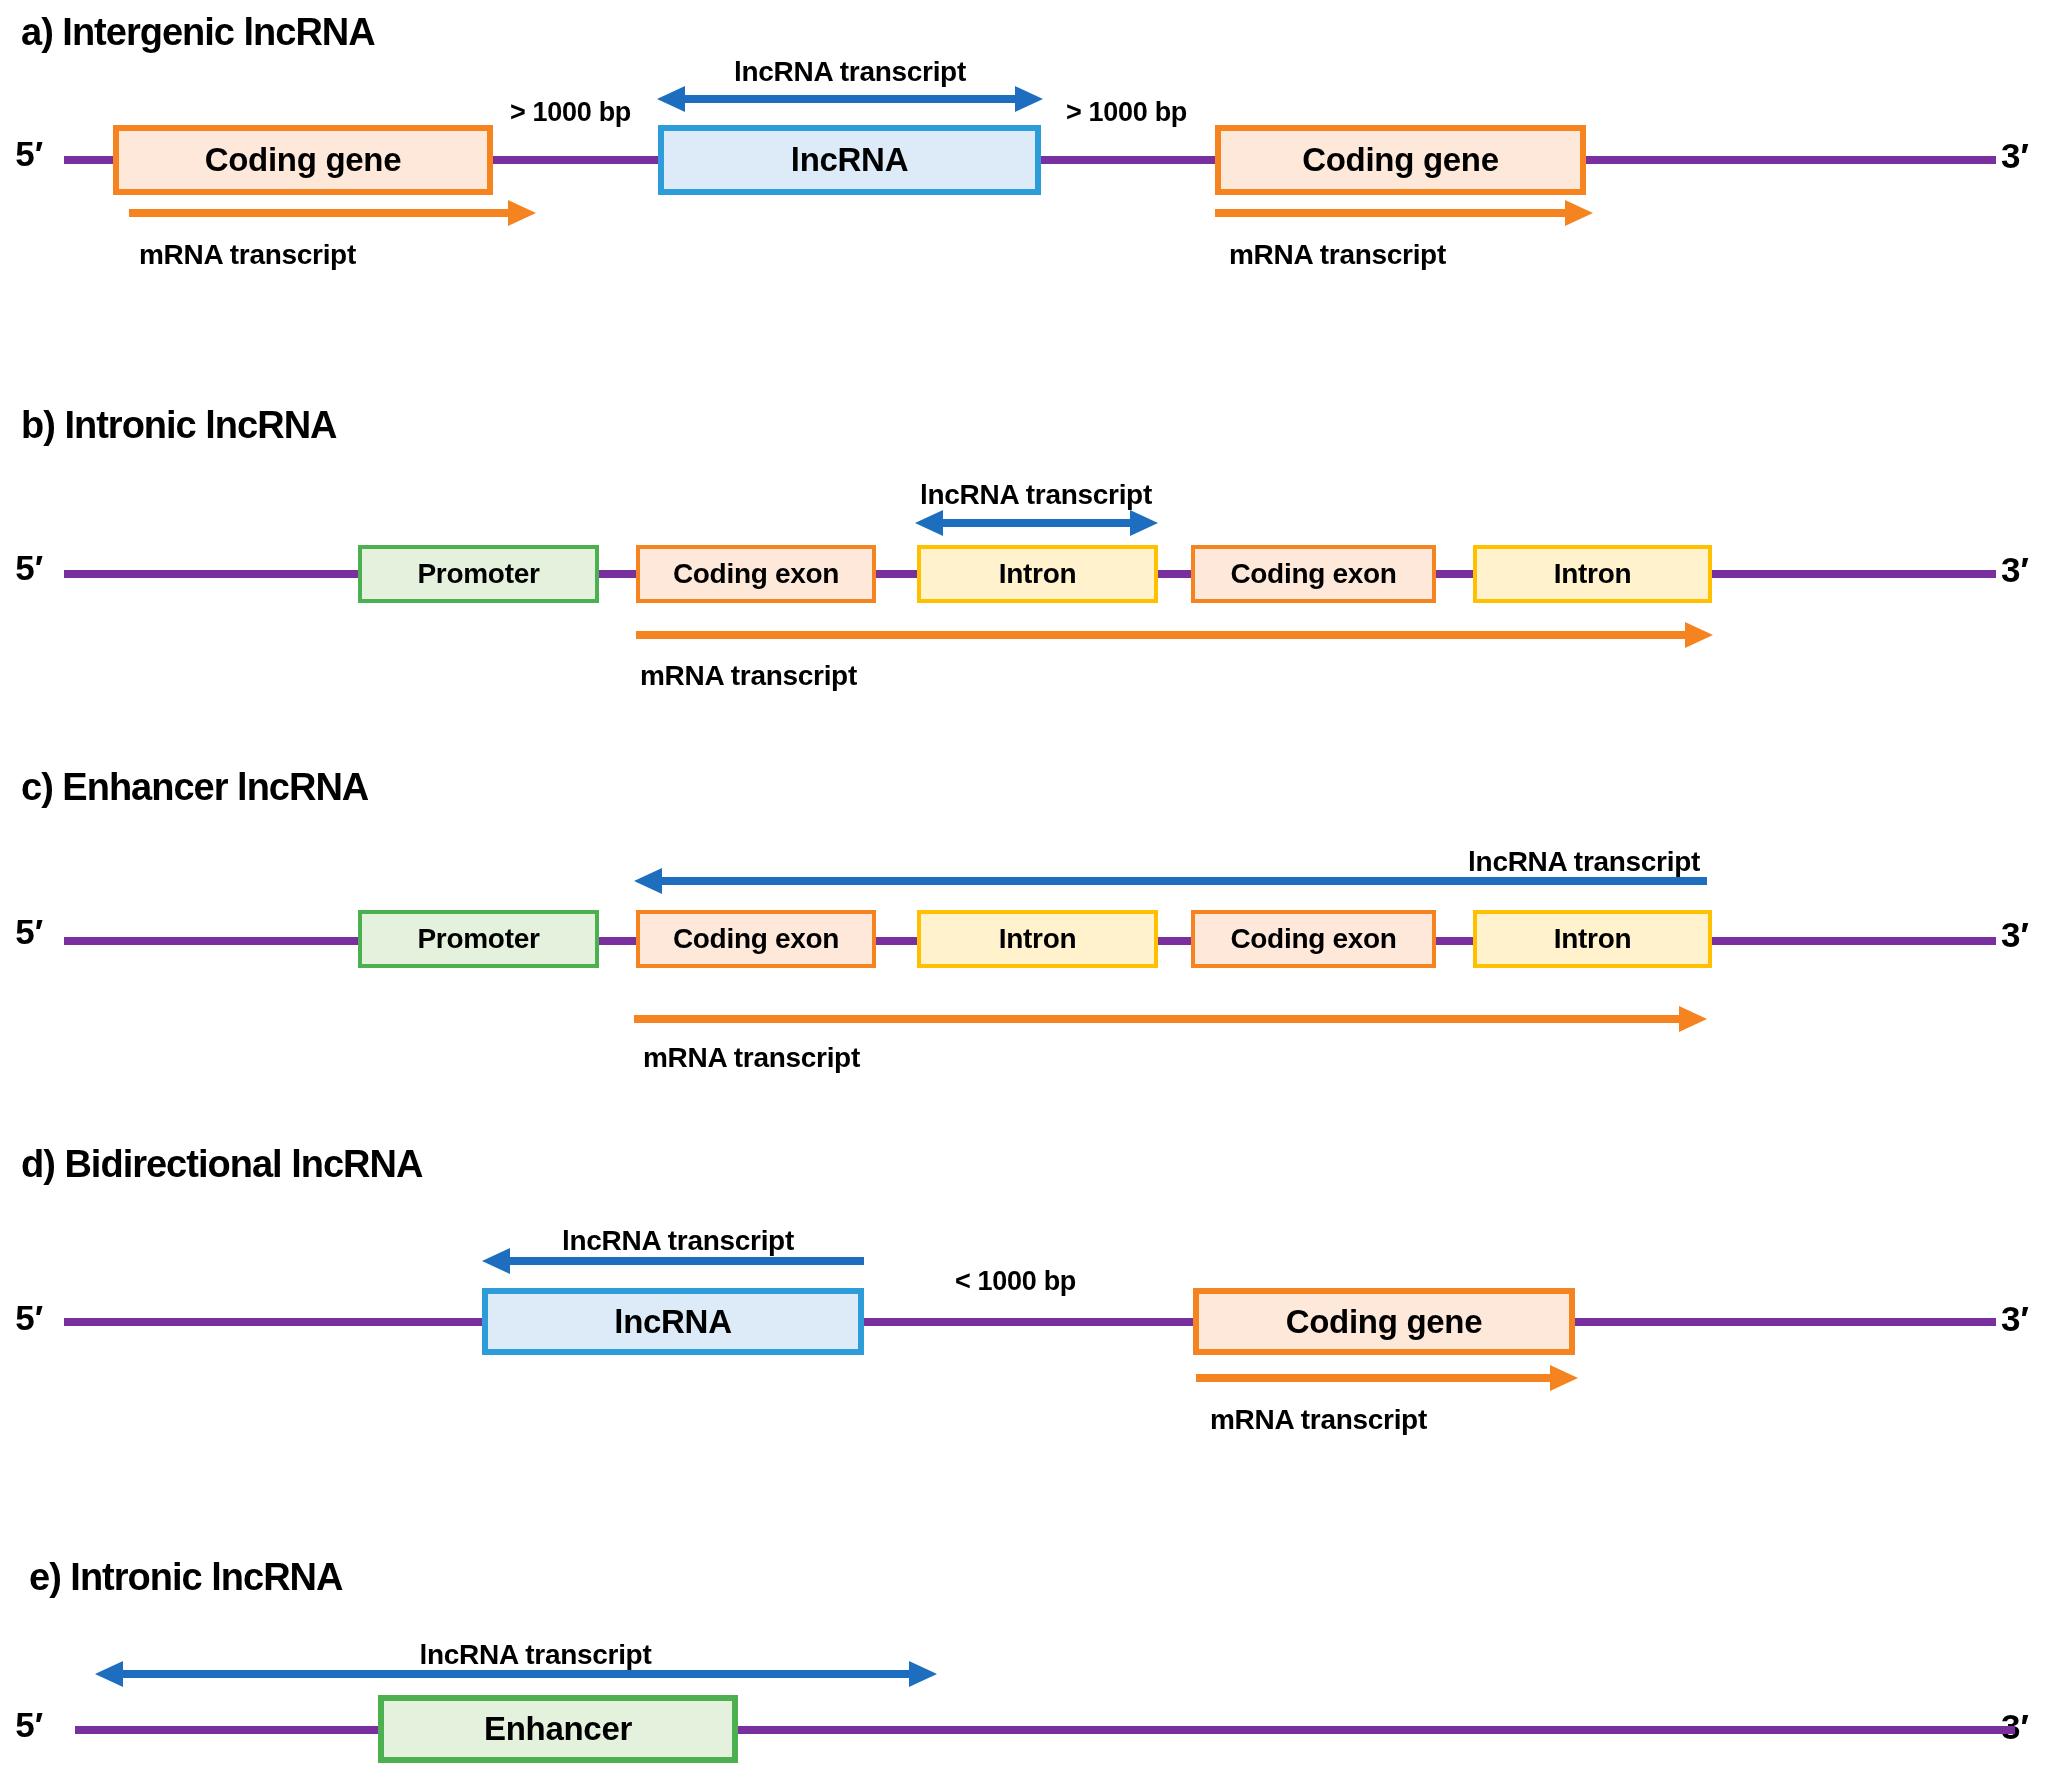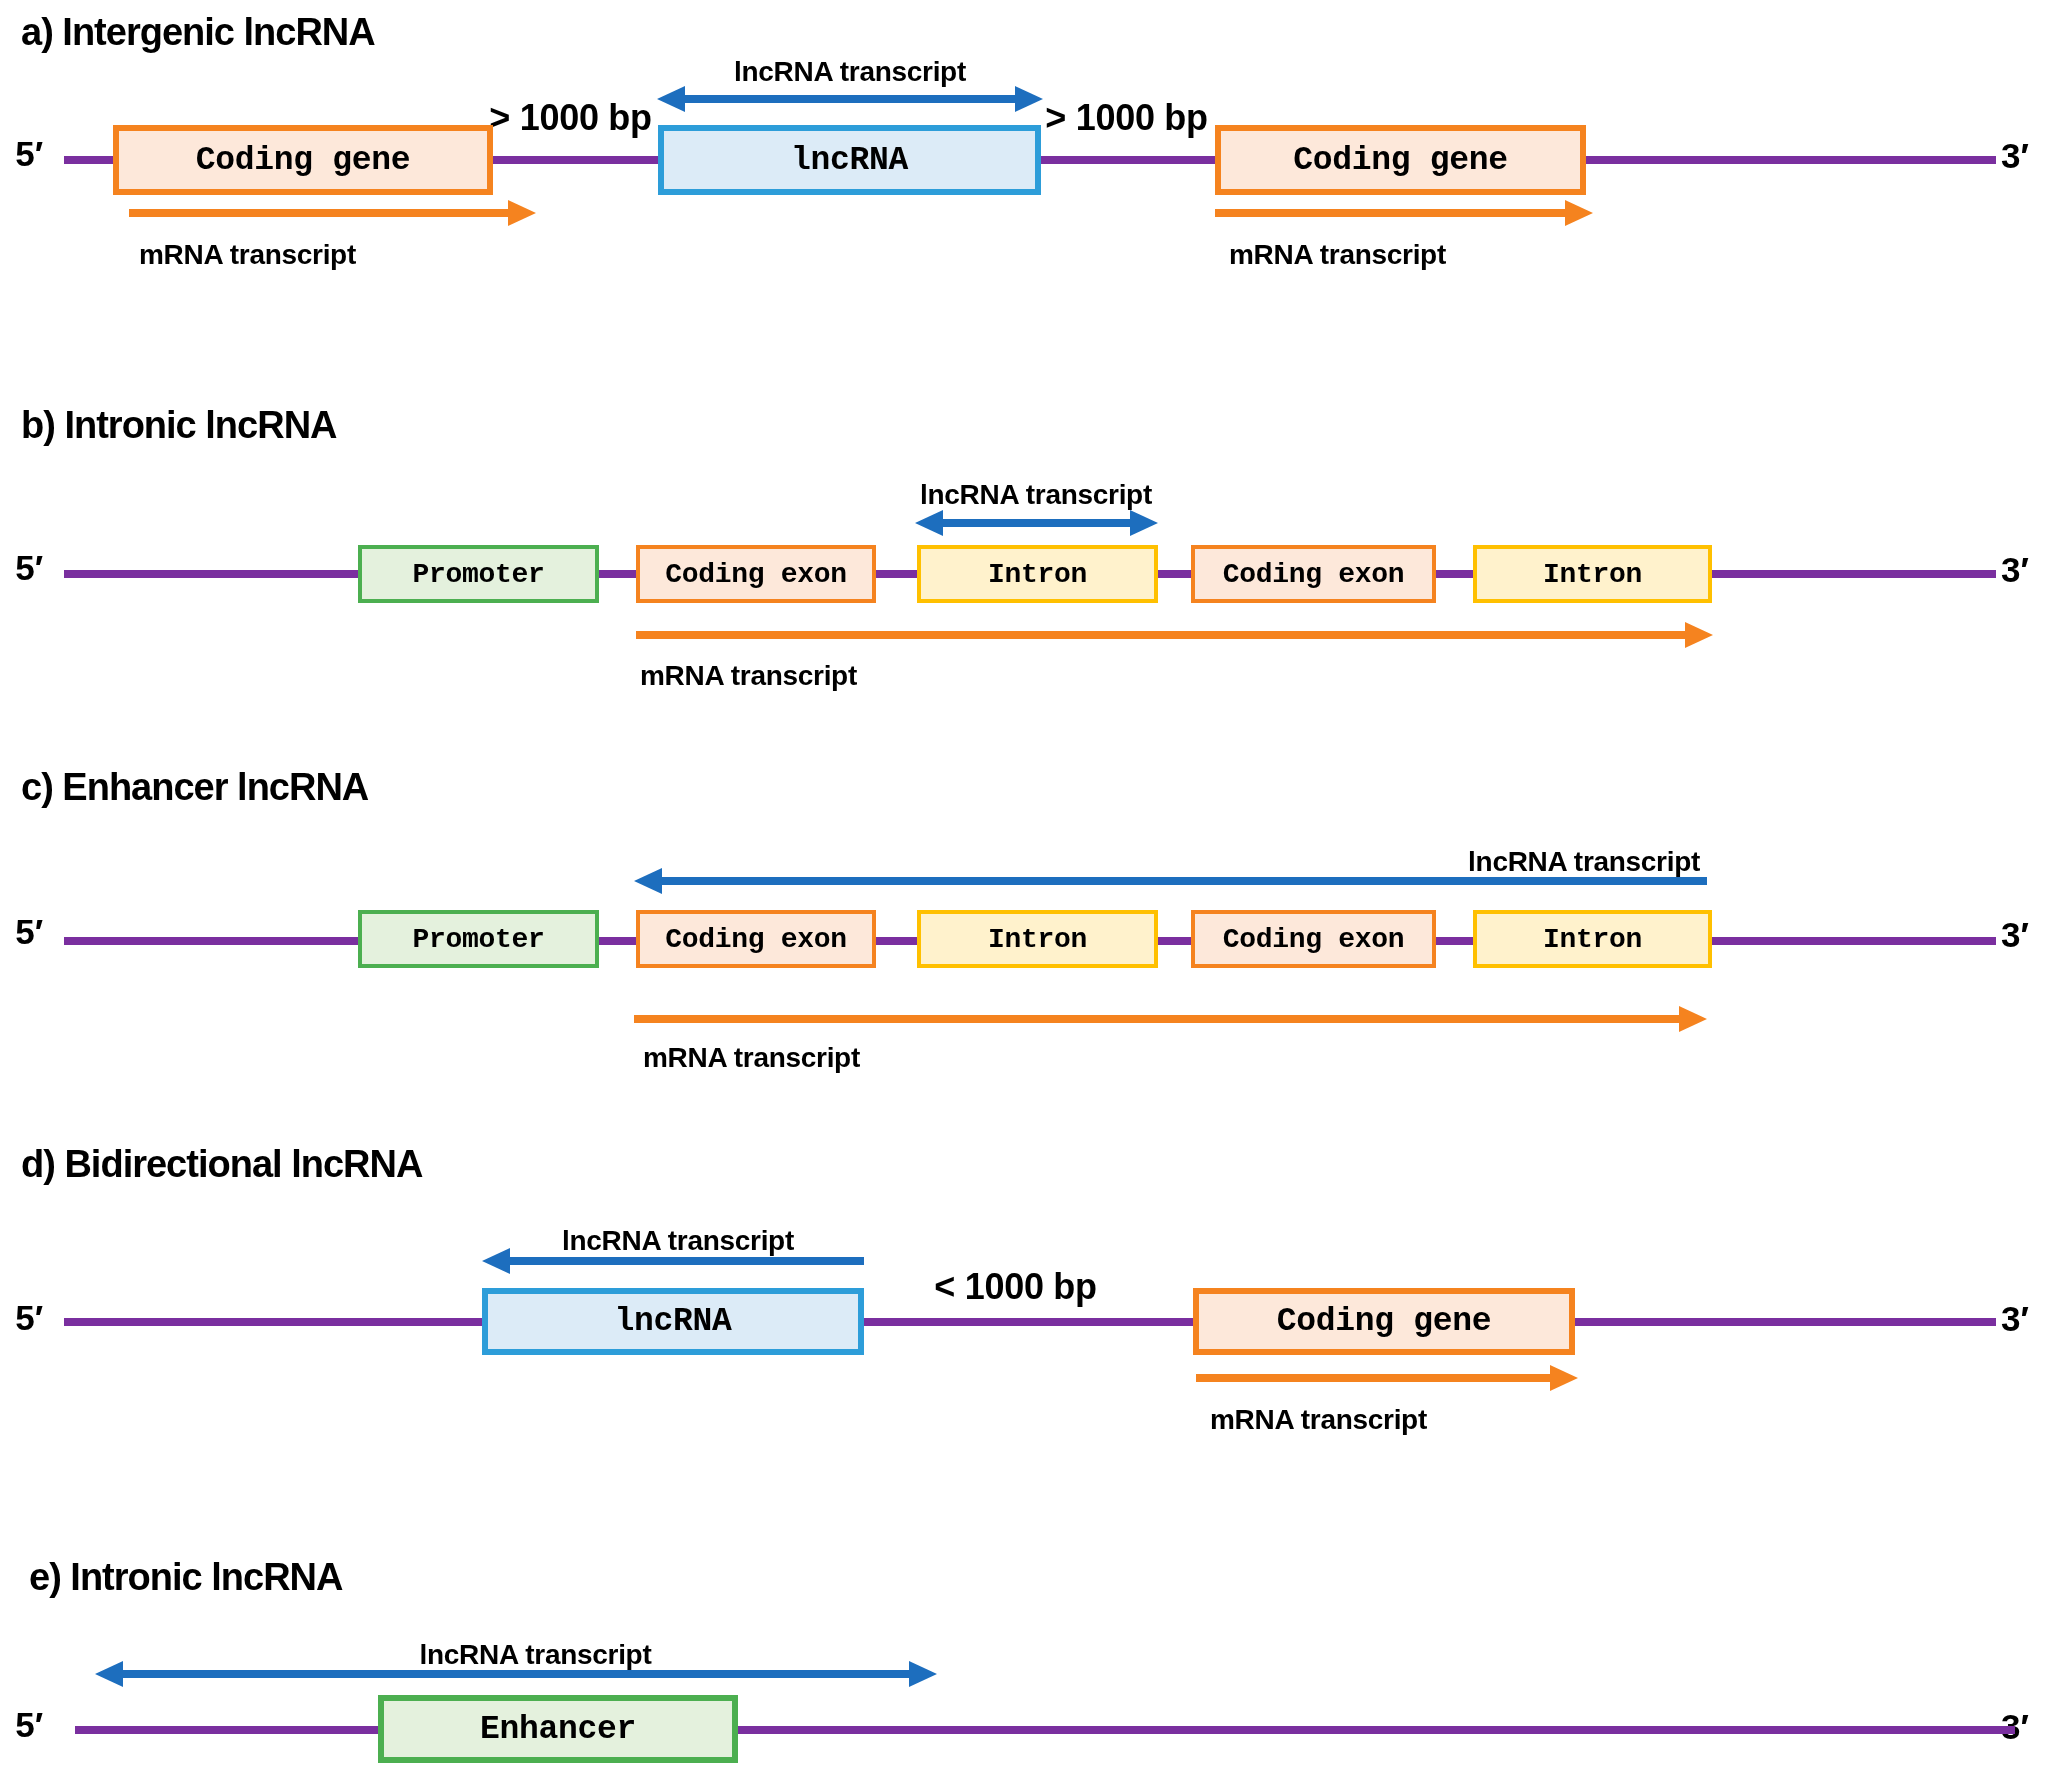--- a/index.html
+++ b/index.html
@@ -16,24 +16,24 @@
   }
   html,body{margin:0;padding:0;background:#fff;}
   .canvas{
     position:relative;width:2066px;height:1788px;background:#ffffff;
     font-family:"Liberation Sans",sans-serif;font-weight:bold;color:#000;
     overflow:hidden;
   }
   .title{position:absolute;font-size:38px;letter-spacing:-1px;white-space:nowrap;}
   .prime{position:absolute;font-size:35px;white-space:nowrap;}
   .lbl{position:absolute;font-size:28px;letter-spacing:-0.3px;white-space:nowrap;margin-top:16px;}
-  .bp{position:absolute;font-size:36px;letter-spacing:-0.3px;white-space:nowrap;text-align:center;}
+  .bp{position:absolute;font-size:27px;letter-spacing:-0.3px;white-space:nowrap;text-align:center;}
   .dna{position:absolute;height:7.6px;background:var(--purple);z-index:1;}
   .gbox{position:absolute;z-index:2;display:flex;align-items:center;justify-content:center;
-        box-sizing:border-box;border-style:solid;text-align:center;letter-spacing:-0.3px;font-family:Liberation Mono, monospace;}
+        box-sizing:border-box;border-style:solid;text-align:center;letter-spacing:-0.3px;}
   .big{border-width:6.3px;font-size:33px;}
   .small{border-width:4.9px;font-size:28px;}
   .coding{border-color:var(--orange);background:var(--orangeFill);}
   .lnc{border-color:var(--blueBox);background:var(--blueFill);}
   .prom{border-color:var(--green);background:var(--greenFill);}
   .intr{border-color:var(--yellow);background:var(--yellowFill);}
   .arrow{position:absolute;height:26.4px;z-index:3;}
   .arrow .shaft{position:absolute;top:9px;height:7.6px;}
   .shaft-lr{left:23.6px;right:23.6px;}
   .shaft-l{left:23.6px;right:0;}

